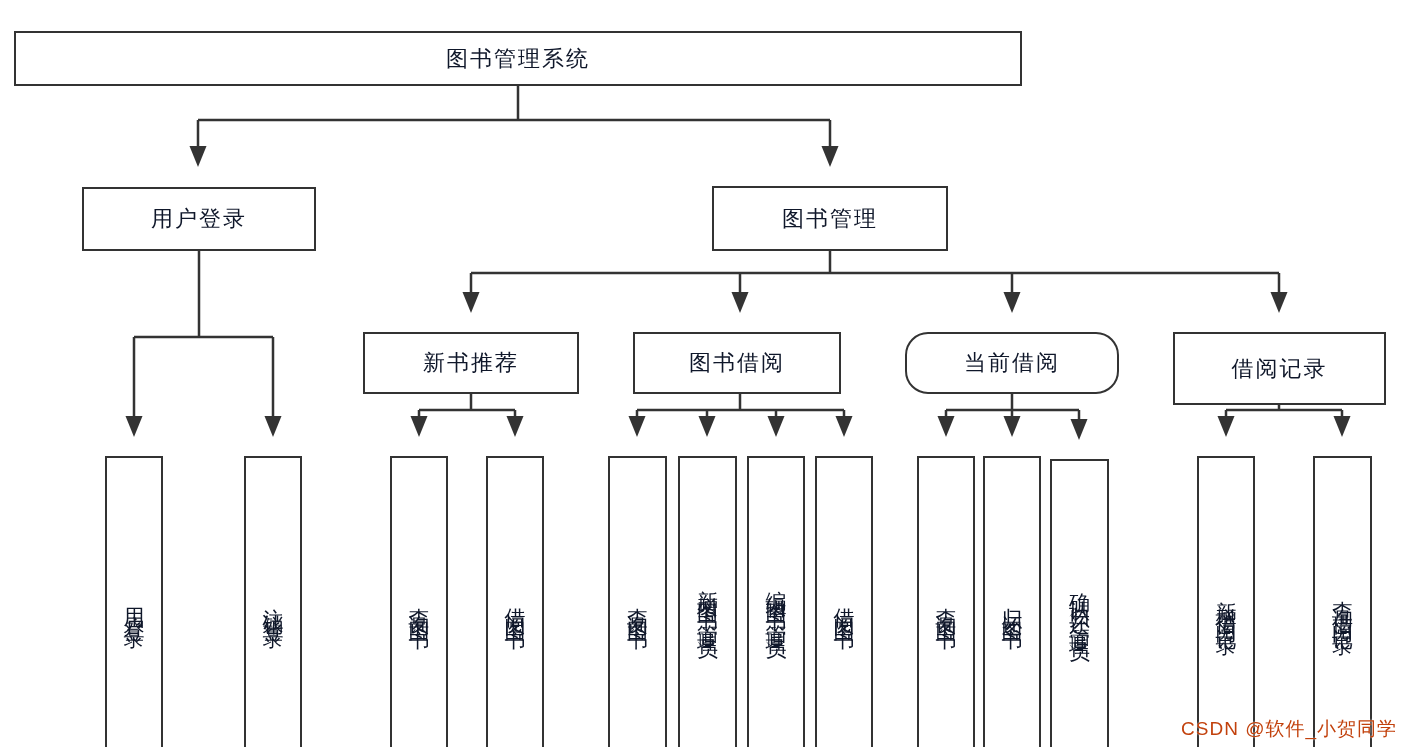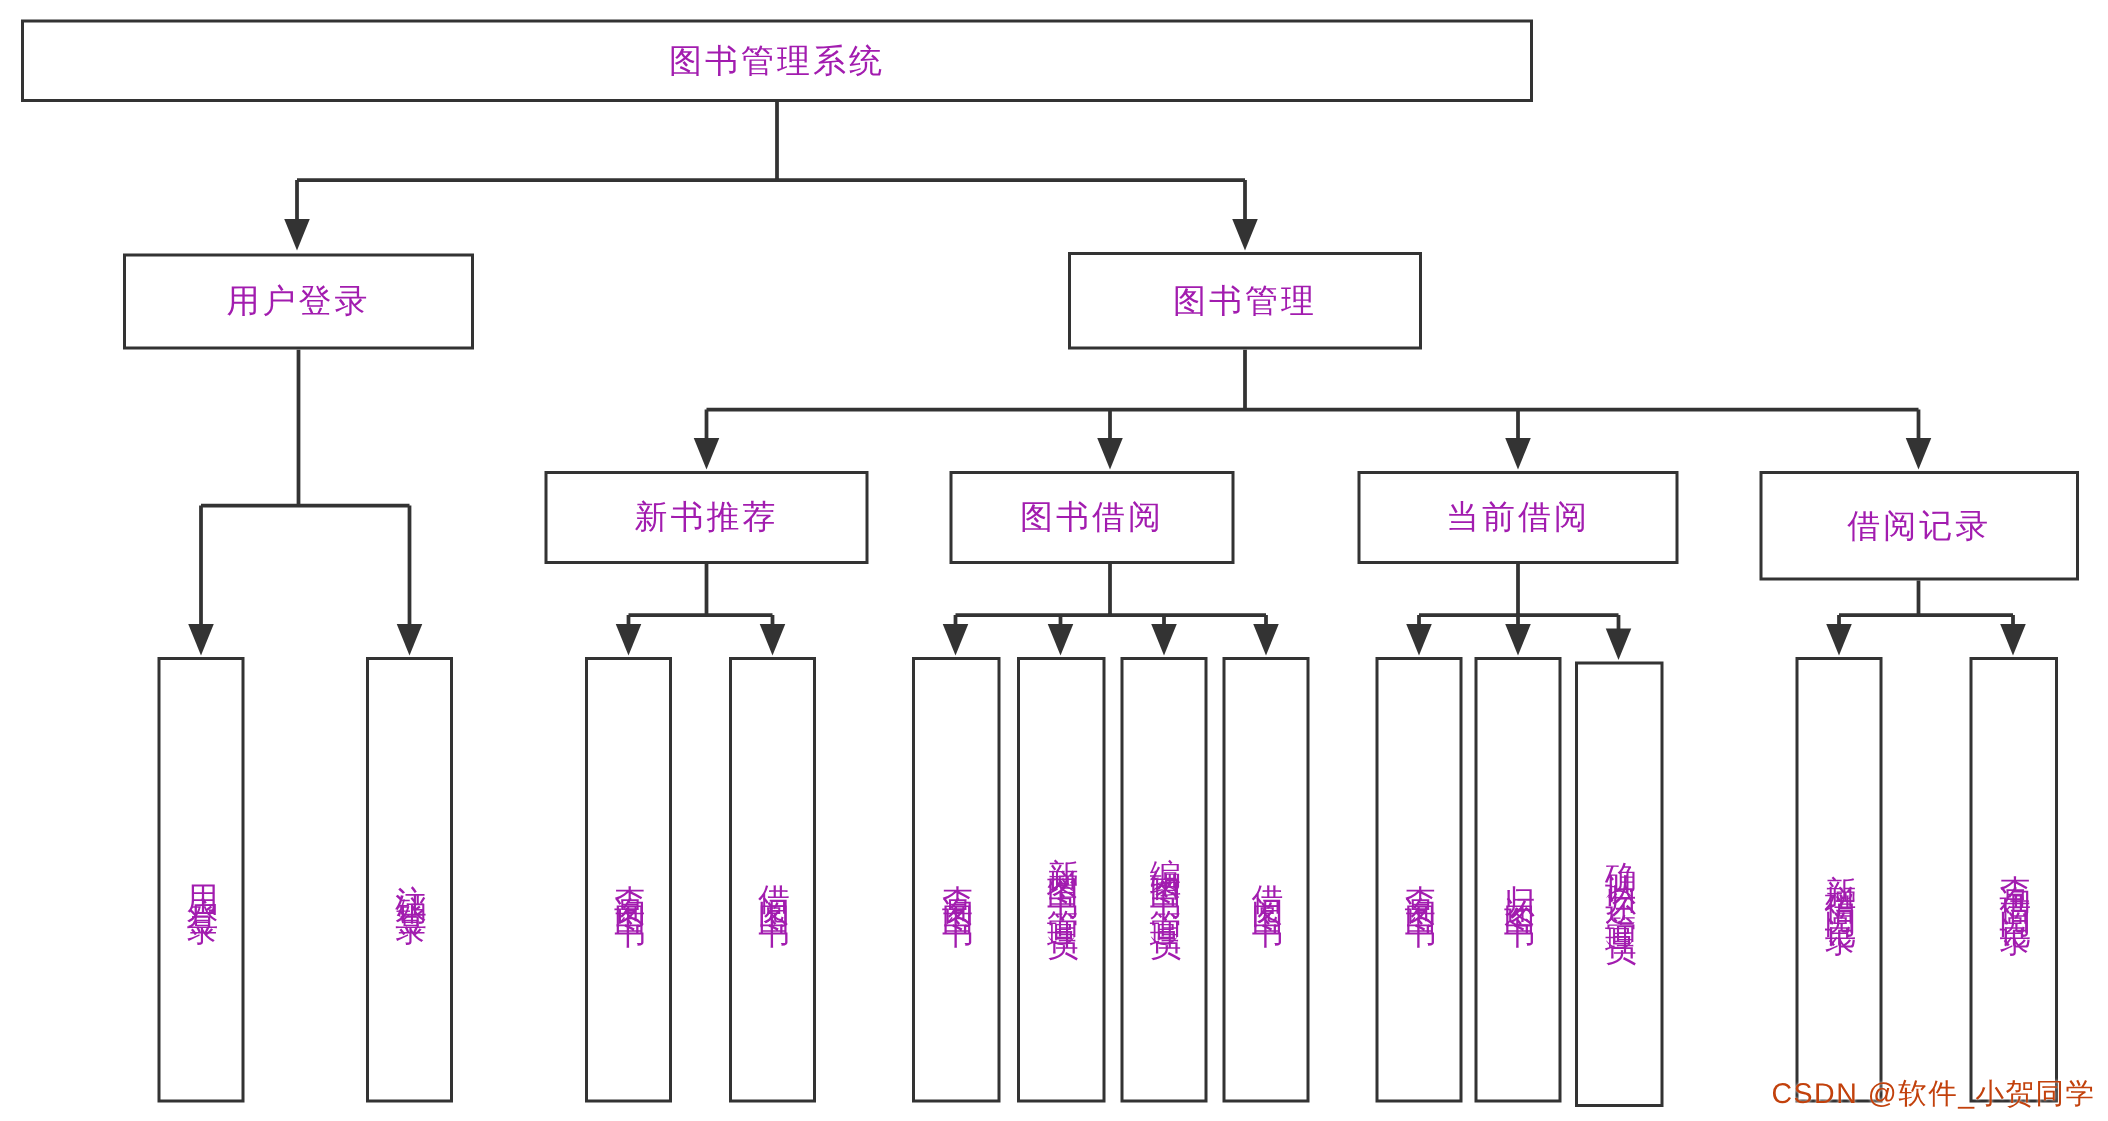--- a/index.html
+++ b/index.html
@@ -3,23 +3,24 @@
 <meta charset="utf-8">
 <style>
   html,body { margin:0; padding:0; background:#fff; }
   .stage {
     position:relative; width:1405px; height:747px; background:#ffffff;
     font-family:"Liberation Sans","DejaVu Sans",sans-serif; overflow:hidden;
   }
   .connectors { position:absolute; left:0; top:0; }
   .box {
     position:absolute; box-sizing:border-box; background:#ffffff;
-    border:2px solid #333333; color:#a21caf;
+    border:2px solid #333333; color:#0f172a;
     display:flex; align-items:center; justify-content:center;
     white-space:nowrap;
+    margin-top:18px;
   }
   .h { font-size:22px; letter-spacing:2px; }
   .v {
     border-width:2.5px;
     writing-mode:vertical-rl; text-orientation:mixed;
     font-size:21px; letter-spacing:7px; white-space:normal;
   }
   .watermark {
     position:absolute; right:8px; bottom:5px; z-index:5;
     font-size:19px; color:#c2410c; letter-spacing:1px;
@@ -64,22 +65,22 @@
       <use href="#ah" x="1342" y="437"></use>
     </g>
   </svg>
 
   <div class="box h" style="left:14px;top:13px;width:1008px;height:55px;">图书管理系统</div>
 
   <div class="box h" style="left:82px;top:169px;width:234px;height:64px;">用户登录</div>
   <div class="box h" style="left:712px;top:168px;width:236px;height:65px;">图书管理</div>
 
   <div class="box h" style="left:363px;top:314px;width:216px;height:62px;">新书推荐</div>
-  <div class="box h" style="left:633px;top:314px;width:190px;height:62px;">图书借阅</div>
-  <div class="box h" style="left:905px;top:314px;width:214px;height:62px;">当前借阅</div>
+  <div class="box h" style="left:633px;top:314px;width:208px;height:62px;">图书借阅</div>
+  <div class="box h" style="left:905px;top:314px;width:214px;height:62px;border-radius:23px;">当前借阅</div>
   <div class="box h" style="left:1173px;top:314px;width:213px;height:73px;">借阅记录</div>
 
   <div class="box v" style="left:105px;top:438px;width:58px;height:297px;">用户登录</div>
   <div class="box v" style="left:244px;top:438px;width:58px;height:297px;">注销登录</div>
 
   <div class="box v" style="left:390px;top:438px;width:58px;height:297px;">查询图书</div>
   <div class="box v" style="left:486px;top:438px;width:58px;height:297px;">借阅图书</div>
 
   <div class="box v" style="left:608px;top:438px;width:59px;height:297px;">查询图书</div>
   <div class="box v" style="left:678px;top:438px;width:59px;height:297px;">新增图书（管理员）</div>

